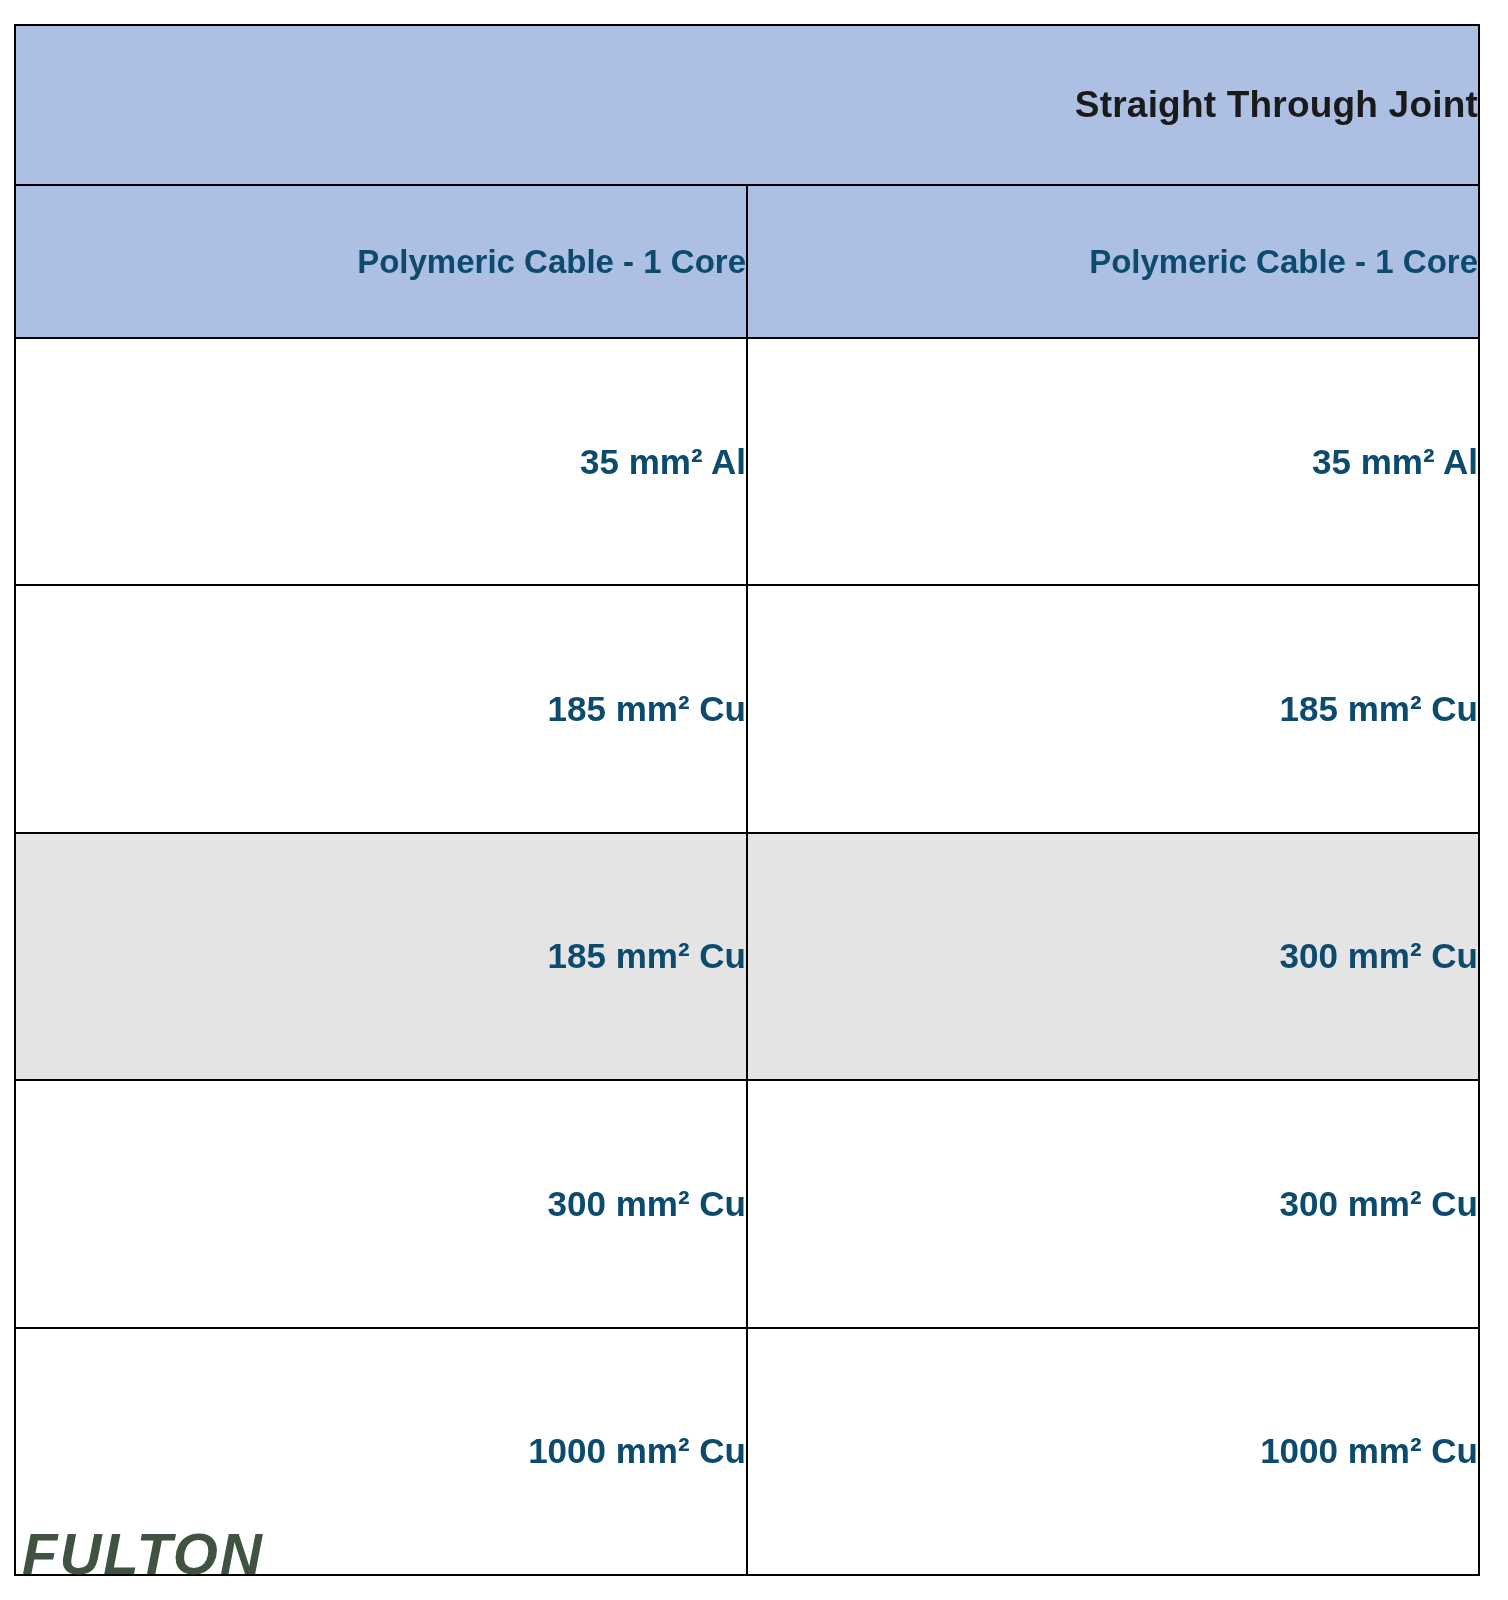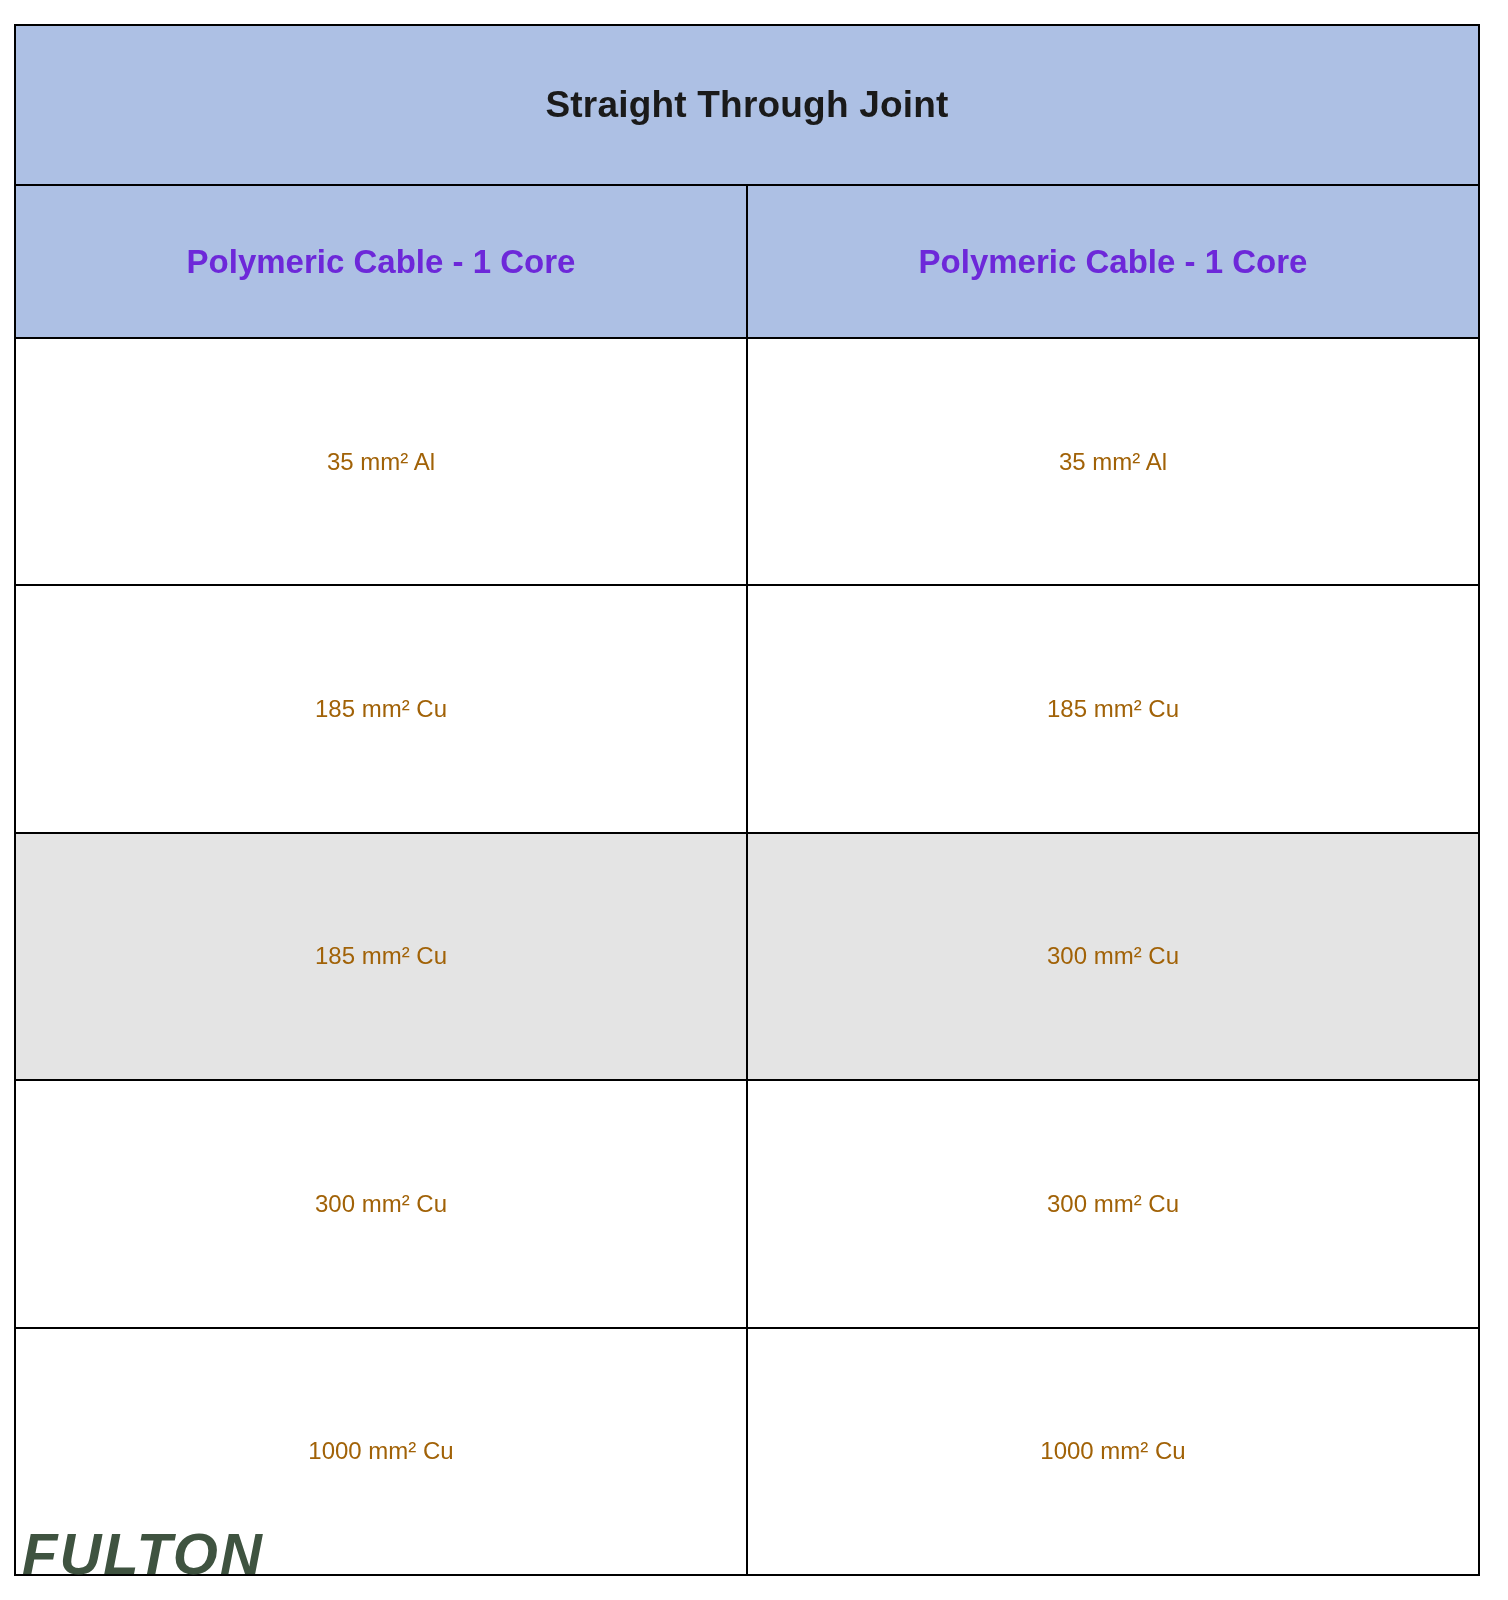--- a/index.html
+++ b/index.html
@@ -23,45 +23,45 @@
   }
   table.spec-table {
     border-collapse: collapse;
     width: 100%;
     height: 100%;
     table-layout: fixed;
   }
   table.spec-table td,
   table.spec-table th {
     border: 2px solid #000000;
-    text-align: center;
+    text-align: right;
     vertical-align: middle;
     padding: 0;
     margin-top: 29px;
   }
   .title-cell {
     background: #adc0e4;
     font-size: 37px;
     font-weight: bold;
     color: #1a1a1a;
     height: 118px;
     letter-spacing: 0.2px;
   }
   .subhead-cell {
     background: #adc0e4;
     font-size: 33px;
     font-weight: bold;
-    color: #6d28d9;
+    color: #0c4a6e;
     height: 112px;
   }
   .data-cell {
-    font-size: 24px;
-    color: #a16207;
+    font-size: 35px;
+    color: #0c4a6e;
     height: 183px;
-    font-weight: 400;
+    font-weight: 700;
   }
   tr.row-white td { background: #ffffff; }
   tr.row-grey td { background: #e4e4e4; }
 
   .logo {
     position: absolute;
     left: 22px;
     bottom: 10px;
     width: 300px;
     height: 70px;

